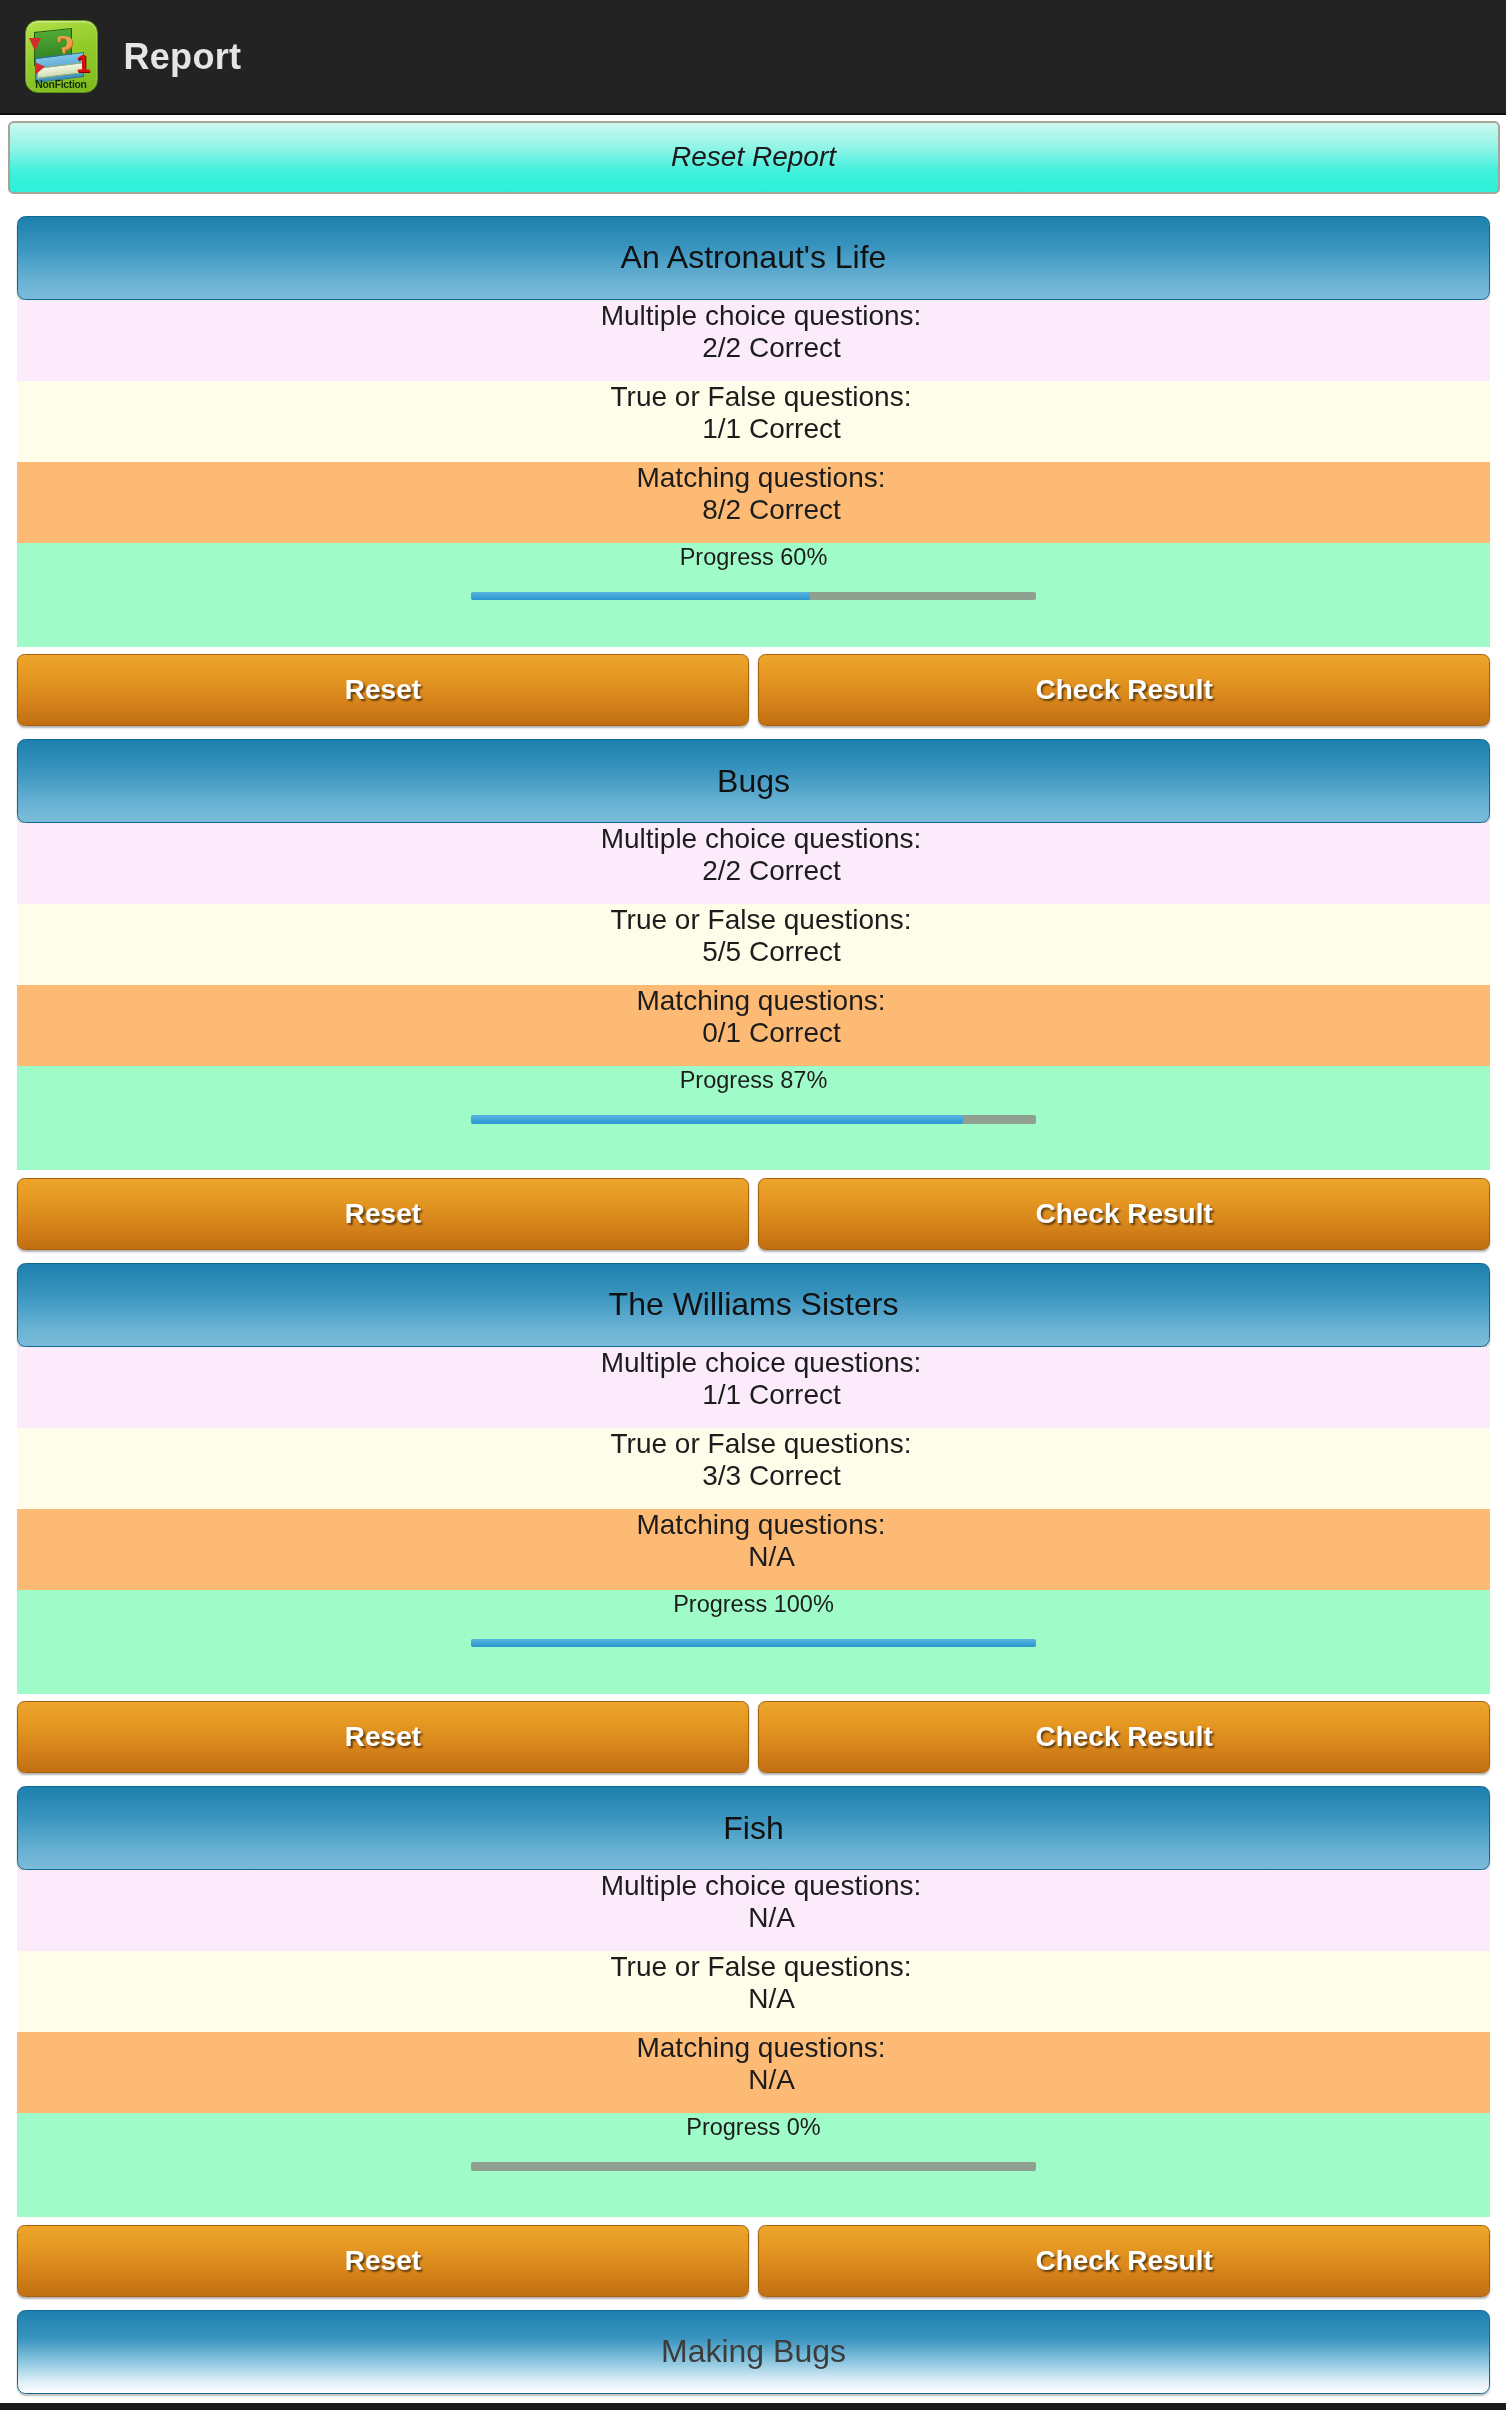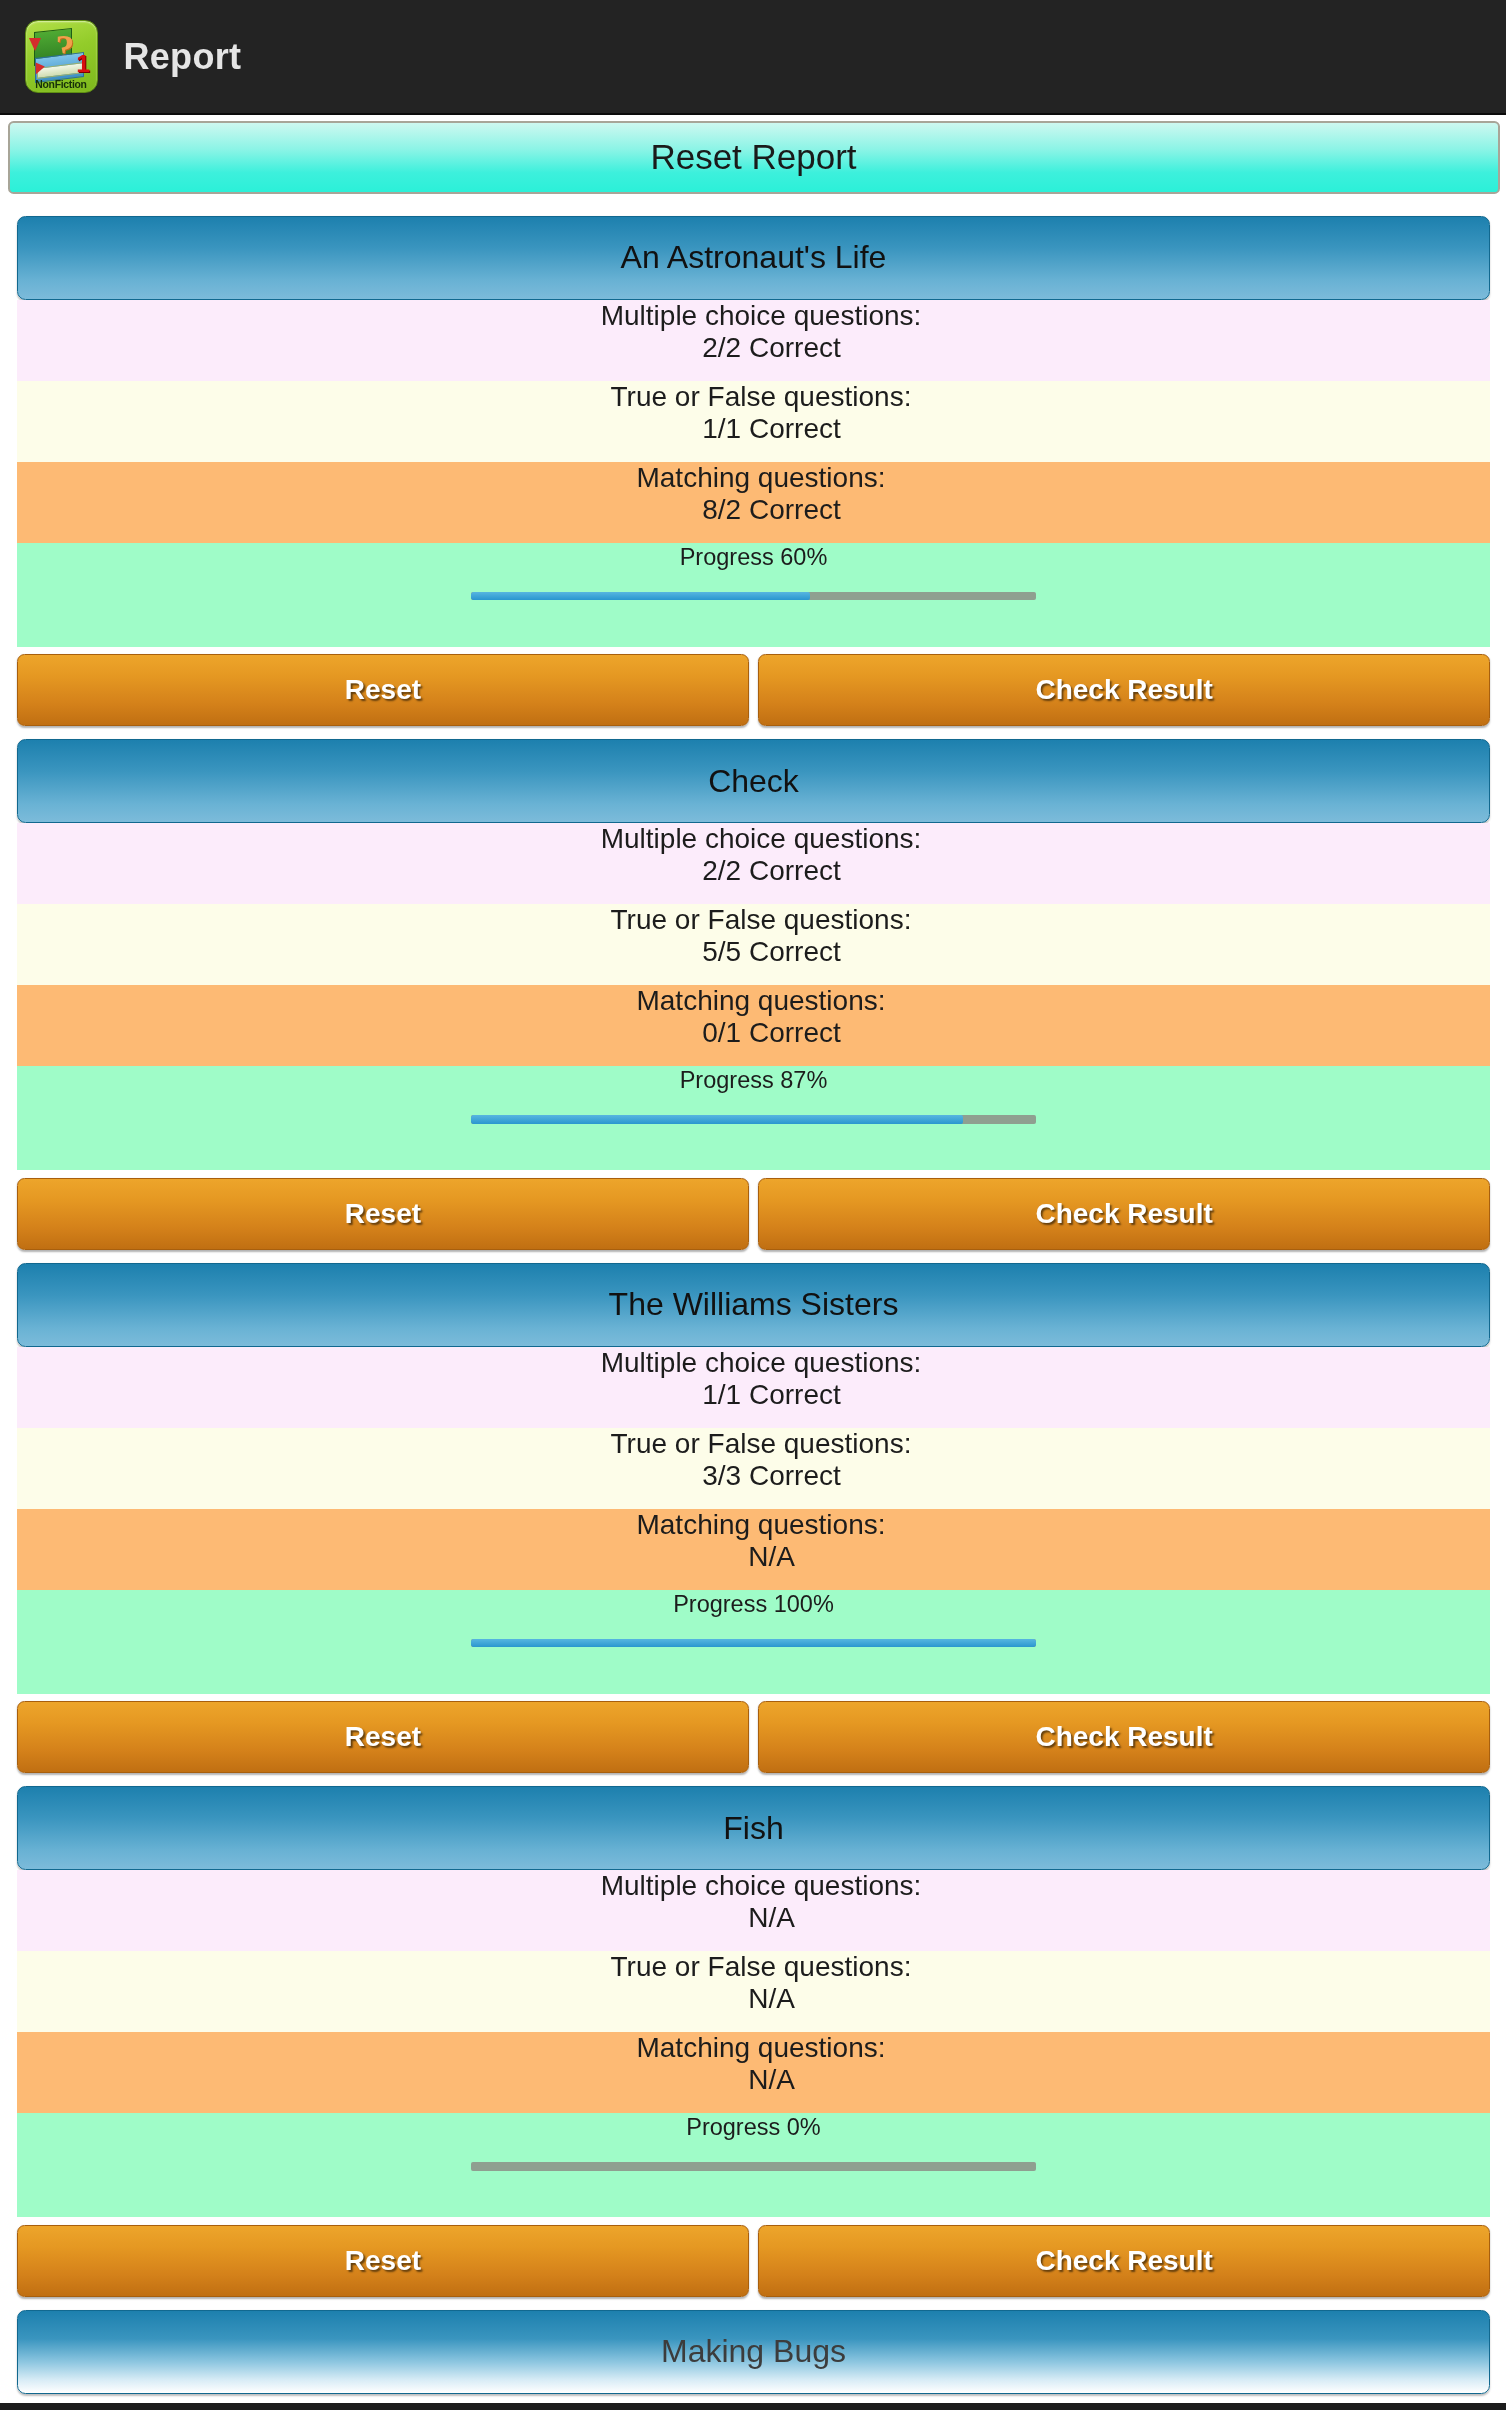--- a/index.html
+++ b/index.html
@@ -105,23 +105,24 @@
     background: #ffffff;
   }
   .reset-report-btn {
     height: 73px;
     border-radius: 5.6px;
     background: linear-gradient(180deg, #cdf8f0 0%, #8cf4e6 38%, #3df0dc 72%, #2bf0d8 100%);
     border: 2.8px solid #a8a598;
     display: flex;
     align-items: center;
     justify-content: center;
-    font-size: 35px;
+    font-size: 28px;
     color: #1a1a1a;
     cursor: pointer;
+    font-style: italic;
   }
 
   
   .scroll-area {
     padding: 0 17px;
     background: #ffffff;
   }
 
   .card { margin-bottom: 0; }
 
@@ -261,21 +262,21 @@
         <div class="progress-fill" style="width: 60%;"></div>
       </div>
     </div>
     <div class="btn-row">
       <div class="btn-orange">Reset</div>
       <div class="btn-orange">Check Result</div>
     </div>
   </div>
 
   <div class="card">
-    <div class="card-header">Check</div>
+    <div class="card-header">Bugs</div>
     <div class="stat-row row-mc">
       <span class="label">Multiple choice questions:</span>
       <span class="value">2/2 Correct</span>
     </div>
     <div class="stat-row row-tf">
       <span class="label">True or False questions:</span>
       <span class="value">5/5 Correct</span>
     </div>
     <div class="stat-row row-mt">
       <span class="label">Matching questions:</span>

